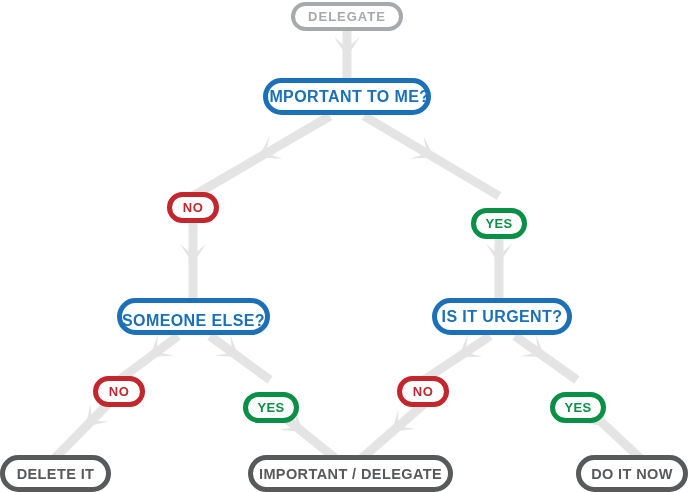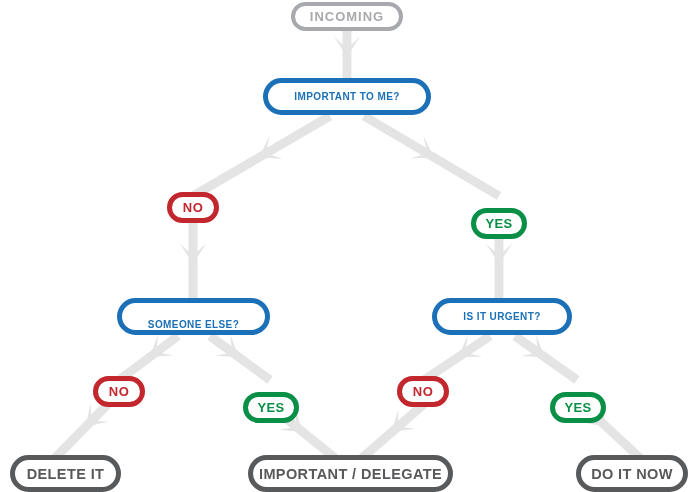--- a/index.html
+++ b/index.html
@@ -42,21 +42,21 @@
     border-width: 4px;
     border-color: #a7a9ac;
     color: #a7a9ac;
     font-size: 13px;
     letter-spacing: 1px;
   }
   .node-decision {
     border-width: 5px;
     border-color: #1b70b8;
     color: #1b70b8;
-    font-size: 10px;
+    font-size: 16px;
     letter-spacing: 0.4px;
   }
   .node-terminal {
     border-width: 5px;
     border-color: #58595b;
     color: #58595b;
     font-size: 14.5px;
     letter-spacing: 0.4px;
   }
   .badge {
@@ -139,32 +139,32 @@
         <polygon points="391.76,432.08 398.3034822352715,409.14132435739396 398.09428540544496,426.5630417436447 415.3797816001807,428.7474458504379" fill="#e4e4e4"></polygon>
       </g>
       <g>
         <line x1="582" y1="404" x2="640" y2="458" stroke="#e4e4e4" stroke-width="9" stroke-linecap="butt"></line>
         <polygon points="606.36,426.68 582.863679648428,422.56625110923073 600.2120906147767,420.95608436548173 600.5805613743179,403.5370077740156" fill="#e4e4e4"></polygon>
       </g>
     </svg>
 
   <div id="nodes-layer">
       <div class="node node-start" style="left: 291px; top: 2px; width: 112px; height: 29px;">
-        <span>INCOMING</span>
+        <span>DELEGATE</span>
       </div>
       <div class="node node-decision" style="left: 263px; top: 78px; width: 168px; height: 37px;">
         <span>IMPORTANT TO ME?</span>
       </div>
       <div class="node node-decision" style="left: 117px; top: 298px; width: 153px; height: 37px; align-items: flex-end;">
         <span>SOMEONE ELSE?</span>
       </div>
       <div class="node node-decision" style="left: 432px; top: 298px; width: 140px; height: 37px;">
         <span>IS IT URGENT?</span>
       </div>
-      <div class="node node-terminal" style="left: 10px; top: 455px; width: 111px; height: 37px;">
+      <div class="node node-terminal" style="left: 0; top: 455px; width: 111px; height: 37px;">
         <span>DELETE IT</span>
       </div>
       <div class="node node-terminal" style="left: 248px; top: 455px; width: 205px; height: 37px;">
         <span>IMPORTANT / DELEGATE</span>
       </div>
       <div class="node node-terminal" style="left: 576px; top: 455px; width: 112px; height: 37px; justify-content: center;">
         <span>DO IT NOW</span>
       </div>
     </div>
   <div id="badges-layer">

